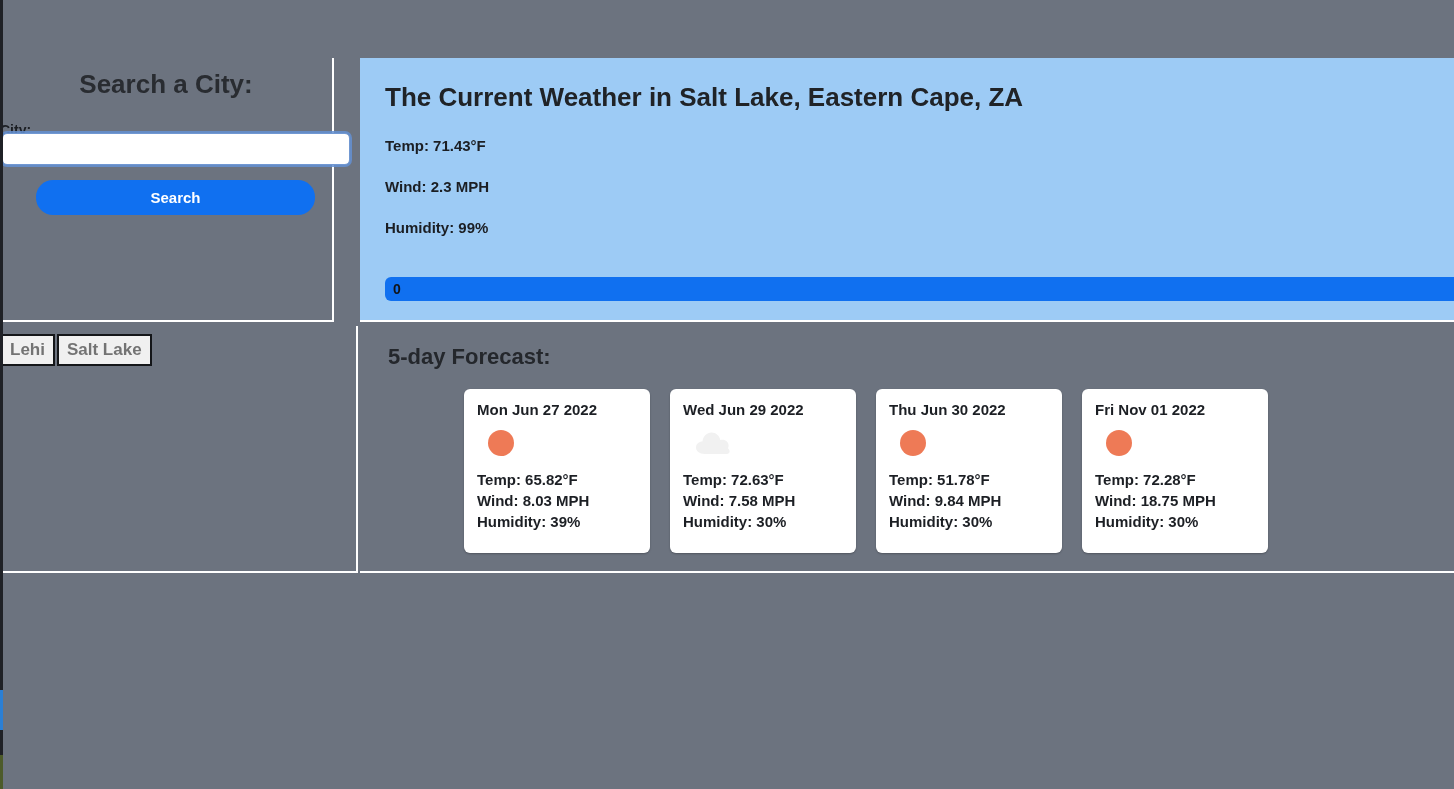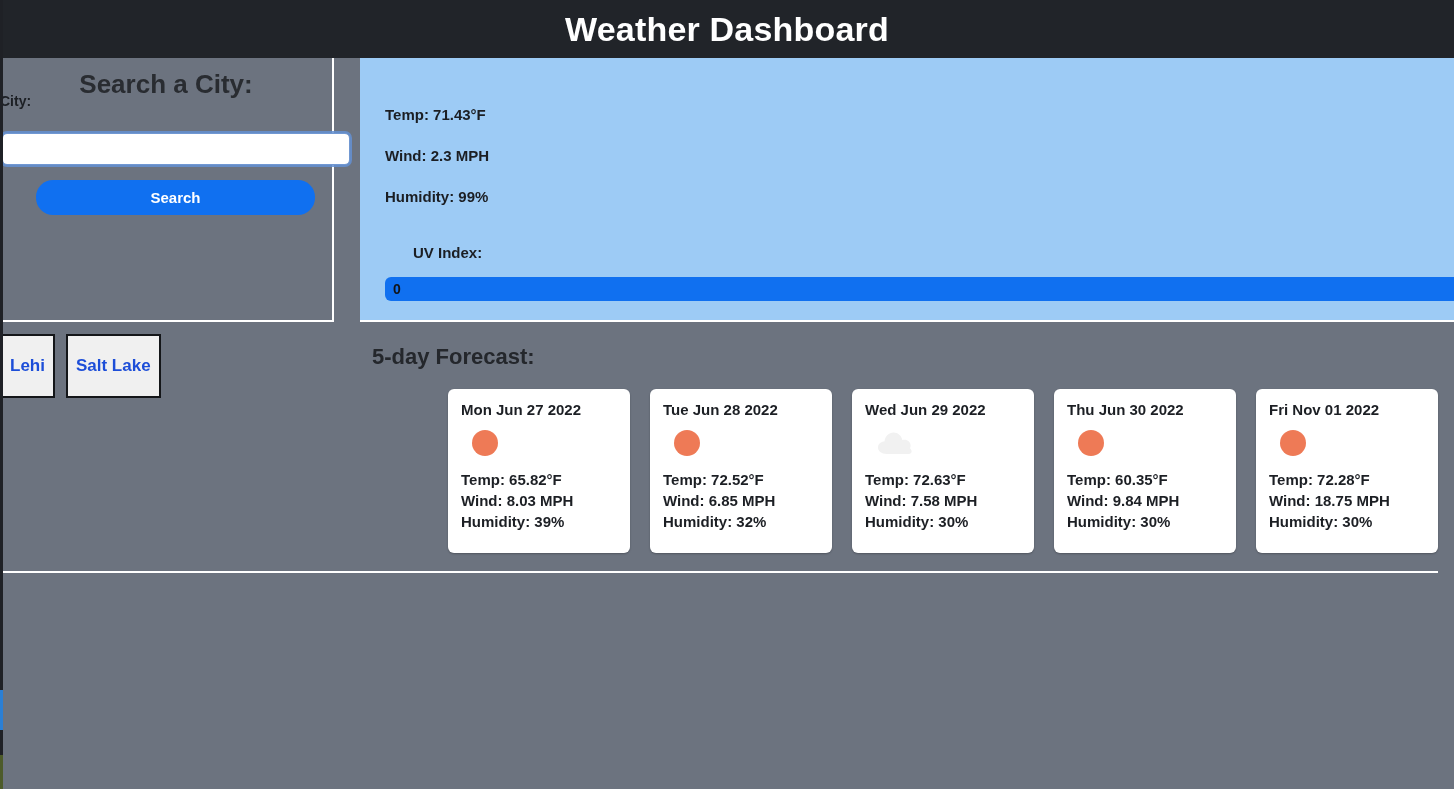--- a/index.html
+++ b/index.html
@@ -75,21 +75,21 @@
   .sidebar-title {
     margin: 0;
     padding-top: 11px;
     text-align: center;
     font-size: 26px;
     font-weight: bold;
     color: #292c31;
   }
   .city-label {
     position: absolute;
-    left: 0px; top: 35px;
+    left: 0px; top: 64px;
     font-size: 14px;
     font-weight: bold;
     color: #1c1f24;
   }
   .search-input {
     position: absolute;
     left: 2px; top: 75px;
     width: 348px;
     height: 32px;
     font-size: 16px;
@@ -129,27 +129,27 @@
     padding: 8px 0 0 0;
   }
   .history-list {
     display: flex;
     align-items: flex-start;
     gap: 0px;
   }
   .history-btn {
     background: #f0f0f0;
     border: 2px solid #141619;
-    color: #1d4ed8;
+    color: #737373;
     font-size: 17px;
     font-weight: bold;
     font-family: "Liberation Sans", sans-serif;
-    padding: 20px 8px;
+    padding: 4px 8px;
     cursor: pointer;
-    margin-right: 11px;
+    margin-right: 2px;
     line-height: 1.15;
   }
 
   
   .current-weather {
     position: absolute;
     left: 360px; top: 58px;
     width: 1094px;
     height: 264px;
     background: #9dcbf5;
@@ -190,21 +190,21 @@
   .uv-value {
     padding-left: 8px;
     font-size: 14px;
     font-weight: bold;
     color: #111418;
   }
 
   
   .forecast {
     position: absolute;
-    left: 344px; top: 326px;
+    left: 360px; top: 326px;
     width: 1094px;
     height: 247px;
     background: #6c737f;
     padding: 18px 0 0 28px;
     border-bottom: 2px solid #ffffff;
   }
   .forecast-title {
     margin: 0;
     font-size: 22px;
     font-weight: bold;
@@ -266,39 +266,37 @@
 </head>
 <body>
 
 <div id="page">
 
   <div class="edge-sliver">
     <div class="seg-blue"></div>
     <div class="seg-green"></div>
   </div>
 
-  <div class="header">
-    <h1>Weather Dashboard</h1>
-  </div>
 
   <div class="sidebar-search">
     <h2 class="sidebar-title">Search a City:</h2>
     <label class="city-label">City:</label>
     <input class="search-input" type="text" autofocus="" placeholder="" style="">
     <button class="search-button">Search</button>
   </div>
 
   <div class="sidebar-history">
     <div class="history-list">
       <button class="history-btn">Lehi</button>
       <button class="history-btn">Salt Lake</button>
     </div>
   </div>
 
   <div class="current-weather">
+    <h2 class="current-title">The Current Weather in Salt Lake, Eastern Cape, ZA</h2>
     <p class="current-stat">Temp: 71.43°F</p>
     <p class="current-stat">Wind: 2.3 MPH</p>
     <p class="current-stat">Humidity: 99%</p>
     <p class="uv-label">UV Index:</p>
   </div>
   <div class="uv-bar">
     <span class="uv-value">0</span>
   </div>
 
   <div class="forecast">
@@ -308,48 +306,39 @@
       <div class="card">
         <p class="card-date">Mon Jun 27 2022</p>
         <div class="icon-wrap">
           <span class="sun-icon"></span>
         </div>
         <p class="card-stat first">Temp: 65.82°F</p>
         <p class="card-stat">Wind: 8.03 MPH</p>
         <p class="card-stat">Humidity: 39%</p>
       </div>
 
-      <div class="card">
-        <p class="card-date">Tue Jun 28 2022</p>
-        <div class="icon-wrap">
-          <span class="sun-icon"></span>
-        </div>
-        <p class="card-stat first">Temp: 72.52°F</p>
-        <p class="card-stat">Wind: 6.85 MPH</p>
-        <p class="card-stat">Humidity: 32%</p>
-      </div>
 
       <div class="card">
         <p class="card-date">Wed Jun 29 2022</p>
         <div class="icon-wrap">
           <svg class="cloud-icon" width="40" height="26" viewBox="0 0 40 26">
             <path d="M11 24 C5 24 2 21 2 17.5 C2 14 5 11.5 8.5 11.5 C9 6 13 2.5 17.5 2.5 C22 2.5 25.5 5.8 26.3 10 C26.9 9.8 27.6 9.7 28.3 9.7 C32 9.7 34.6 12.3 34.6 15.6 C34.6 16.6 34.4 17.4 34 18.2 C35 19 35.6 20.2 35.6 21.5 C35.6 23 34.4 24 32.8 24 Z" fill="#f1f1f1"></path>
           </svg>
         </div>
         <p class="card-stat first">Temp: 72.63°F</p>
         <p class="card-stat">Wind: 7.58 MPH</p>
         <p class="card-stat">Humidity: 30%</p>
       </div>
 
       <div class="card">
         <p class="card-date">Thu Jun 30 2022</p>
         <div class="icon-wrap">
           <span class="sun-icon"></span>
         </div>
-        <p class="card-stat first">Temp: 60.35°F</p>
+        <p class="card-stat first">Temp: 51.78°F</p>
         <p class="card-stat">Wind: 9.84 MPH</p>
         <p class="card-stat">Humidity: 30%</p>
       </div>
 
       <div class="card">
         <p class="card-date">Fri Nov 01 2022</p>
         <div class="icon-wrap">
           <span class="sun-icon"></span>
         </div>
         <p class="card-stat first">Temp: 72.28°F</p>

